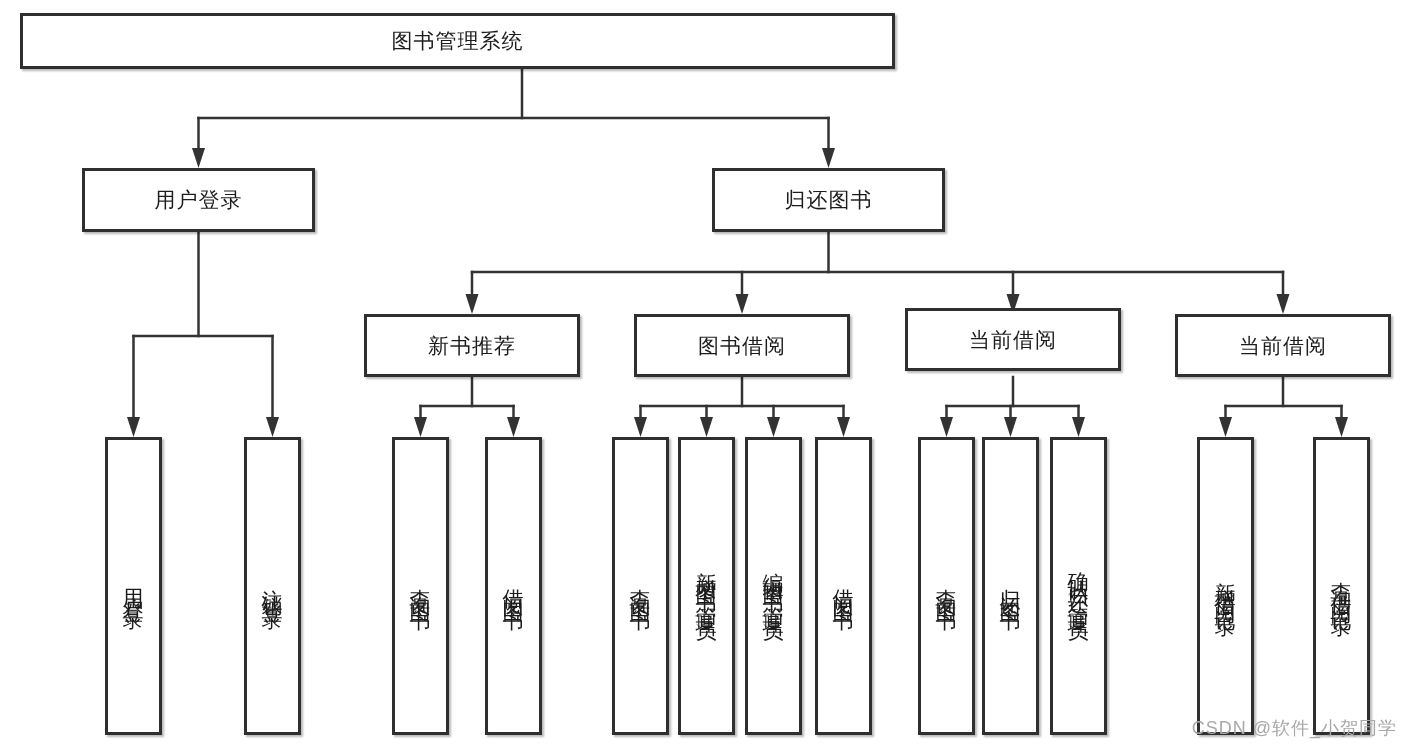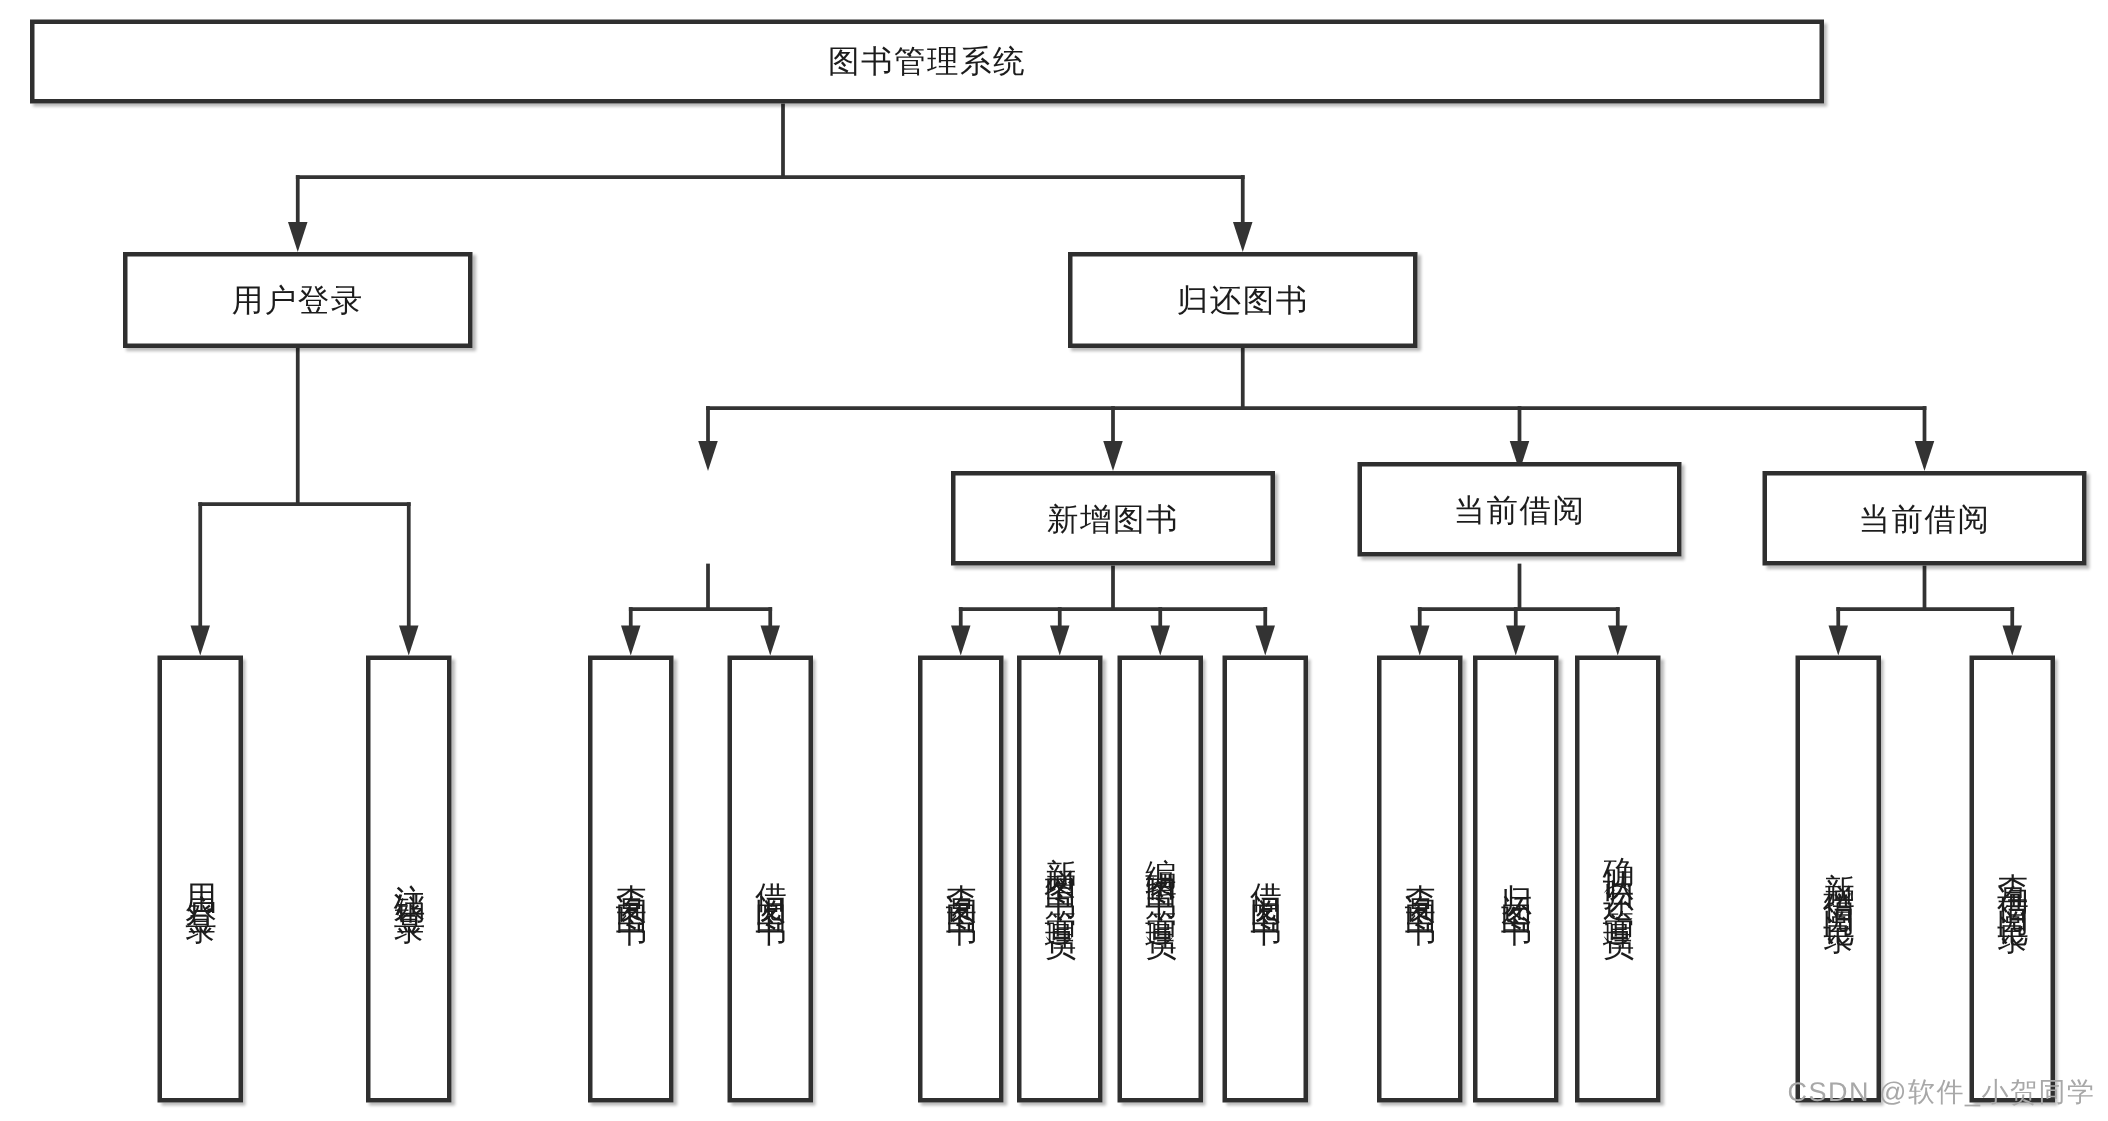--- a/index.html
+++ b/index.html
@@ -108,33 +108,36 @@
       <polygon points="767,417 780,417 773.5,437"></polygon>
       <polygon points="837,417 850,417 843.5,437"></polygon>
       <polygon points="940,417 953,417 946.5,437"></polygon>
       <polygon points="1004,417 1017,417 1010.5,437"></polygon>
       <polygon points="1072,417 1085,417 1078.5,437"></polygon>
       <polygon points="1219,417 1232,417 1225.5,437"></polygon>
       <polygon points="1335,417 1348,417 1341.5,437"></polygon>
     </g>
   </svg>
 
-  <div class="node h-node" style="left:20px;top:13px;width:1196px;height:56px;">
+  <div class="node h-node" style="left:20px;top:13px;width:875px;height:56px;">
     <span>图书管理系统</span>
   </div>
 
   <div class="node h-node" style="left:82px;top:168px;width:233px;height:64px;">
     <span>用户登录</span>
   </div>
   <div class="node h-node" style="left:712px;top:168px;width:233px;height:64px;">
     <span>归还图书</span>
   </div>
 
+  <div class="node h-node" style="left:364px;top:314px;width:216px;height:63px;">
+    <span>新书推荐</span>
+  </div>
   <div class="node h-node" style="left:634px;top:314px;width:216px;height:63px;">
-    <span>新增图书</span>
+    <span>图书借阅</span>
   </div>
   <div class="node h-node" style="left:905px;top:308px;width:216px;height:63px;">
     <span>当前借阅</span>
   </div>
   <div class="node h-node" style="left:1175px;top:314px;width:216px;height:63px;">
     <span>当前借阅</span>
   </div>
 
   <div class="node leaf" style="left:105px;">
     <span class="vtext">用户登录</span>

